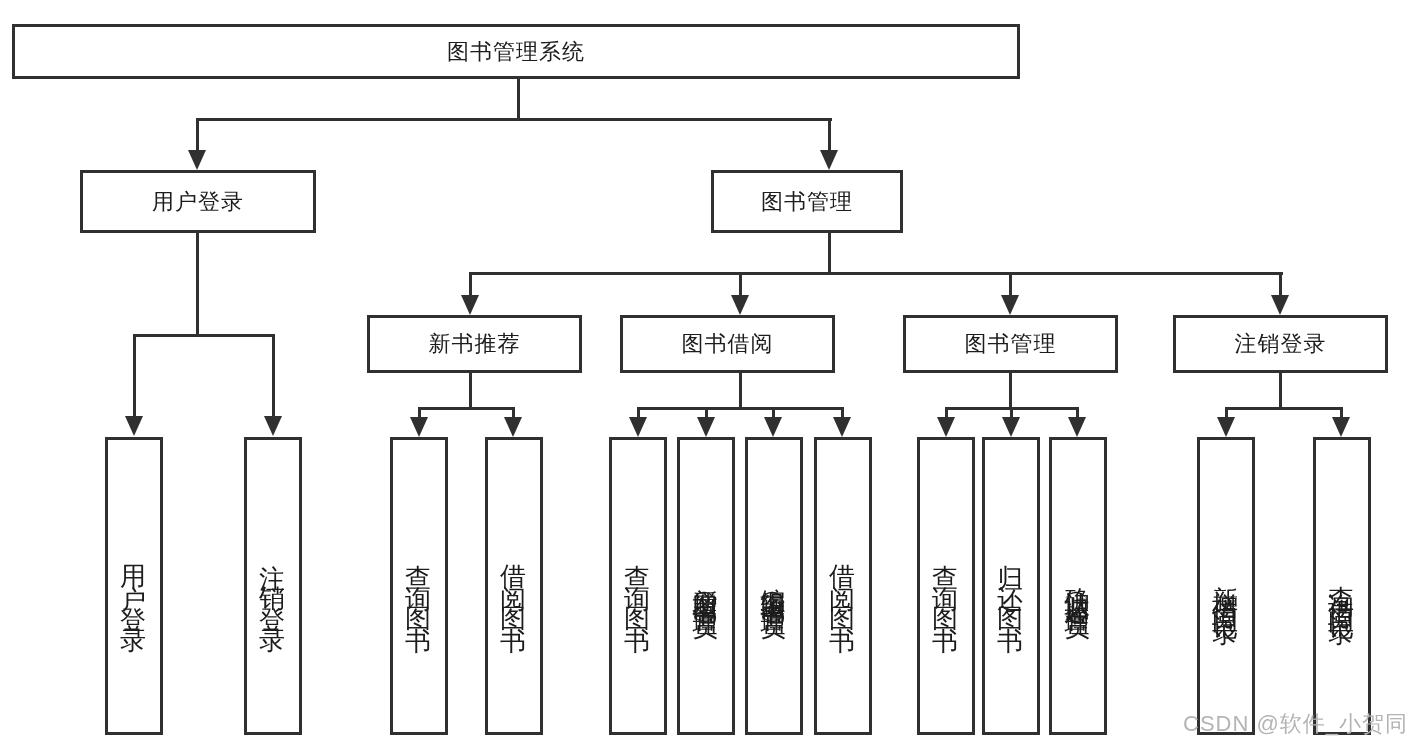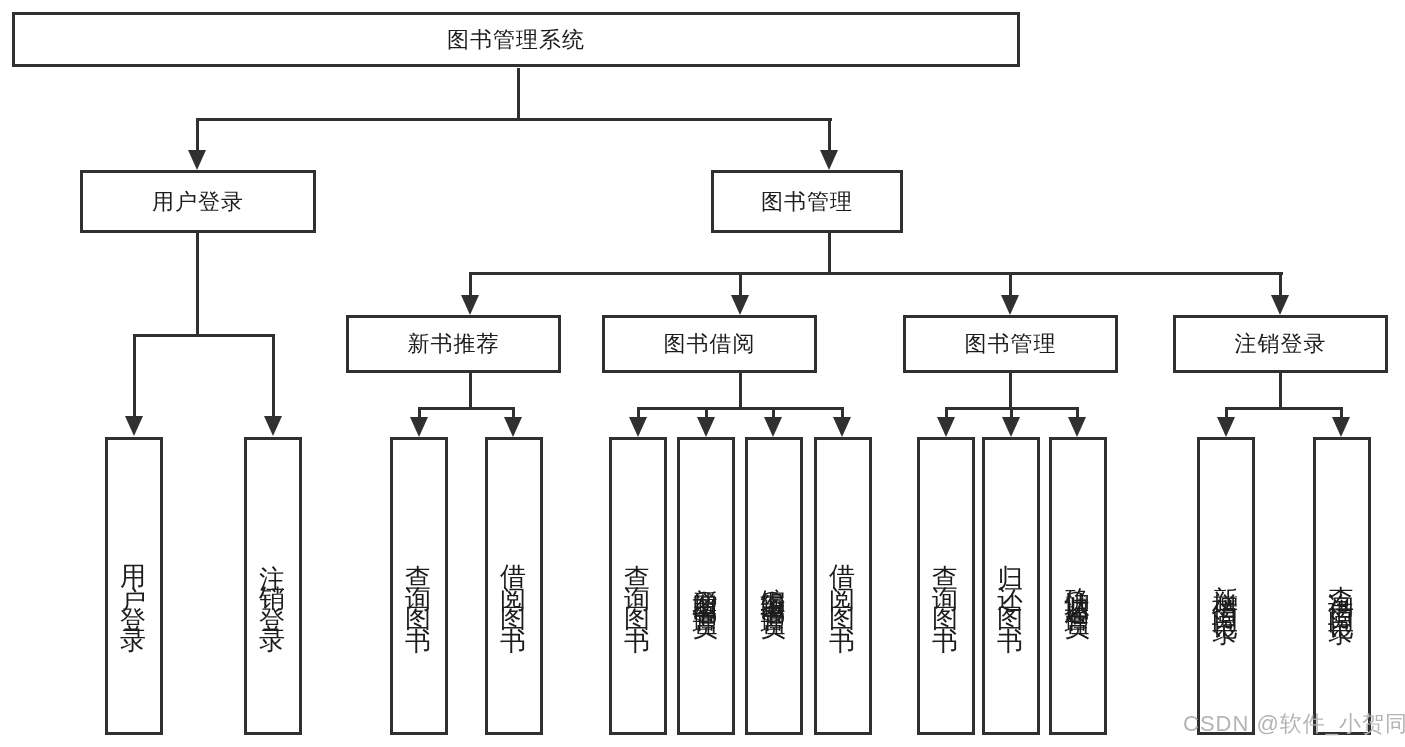--- a/index.html
+++ b/index.html
@@ -74,21 +74,21 @@
     letter-spacing: 1px;
     z-index: 3;
     white-space: nowrap;
   }
 </style>
 </head>
 <body>
 
 <div class="canvas">
 
-  <div class="box" style="left:12px; top:12px; width:1008px; height:55px;">
+  <div class="box" style="left:12px; top:24px; width:1008px; height:55px;">
     <span>图书管理系统</span>
   </div>
 
   <div class="vline" style="left:517px; top:68px;  height:50px;"></div>
   <div class="hline" style="left:196px; top:118px; width:636px;"></div>
   <div class="vline" style="left:196px; top:118px; height:33px;"></div>
   <div class="arrow" style="left:188px; top:150px;"></div>
   <div class="vline" style="left:828px; top:118px; height:33px;"></div>
   <div class="arrow" style="left:820px; top:150px;"></div>
 
@@ -110,24 +110,24 @@
   <div class="hline" style="left:469px; top:272px; width:814px;"></div>
   <div class="vline" style="left:469px;  top:272px; height:24px;"></div>
   <div class="arrow" style="left:461px;  top:295px;"></div>
   <div class="vline" style="left:739px;  top:272px; height:24px;"></div>
   <div class="arrow" style="left:731px;  top:295px;"></div>
   <div class="vline" style="left:1009px; top:272px; height:24px;"></div>
   <div class="arrow" style="left:1001px; top:295px;"></div>
   <div class="vline" style="left:1279px; top:272px; height:24px;"></div>
   <div class="arrow" style="left:1271px; top:295px;"></div>
 
-  <div class="box" style="left:346px; top:315px; width:215px; height:58px;">
+  <div class="box" style="left:367px; top:315px; width:215px; height:58px;">
     <span>新书推荐</span>
   </div>
-  <div class="box" style="left:602px; top:315px; width:215px; height:58px;">
+  <div class="box" style="left:620px; top:315px; width:215px; height:58px;">
     <span>图书借阅</span>
   </div>
   <div class="box" style="left:903px; top:315px; width:215px; height:58px;">
     <span>图书管理</span>
   </div>
   <div class="box" style="left:1173px; top:315px; width:215px; height:58px;">
     <span>注销登录</span>
   </div>
 
   <div class="vline" style="left:469px; top:373px; height:34px;"></div>

